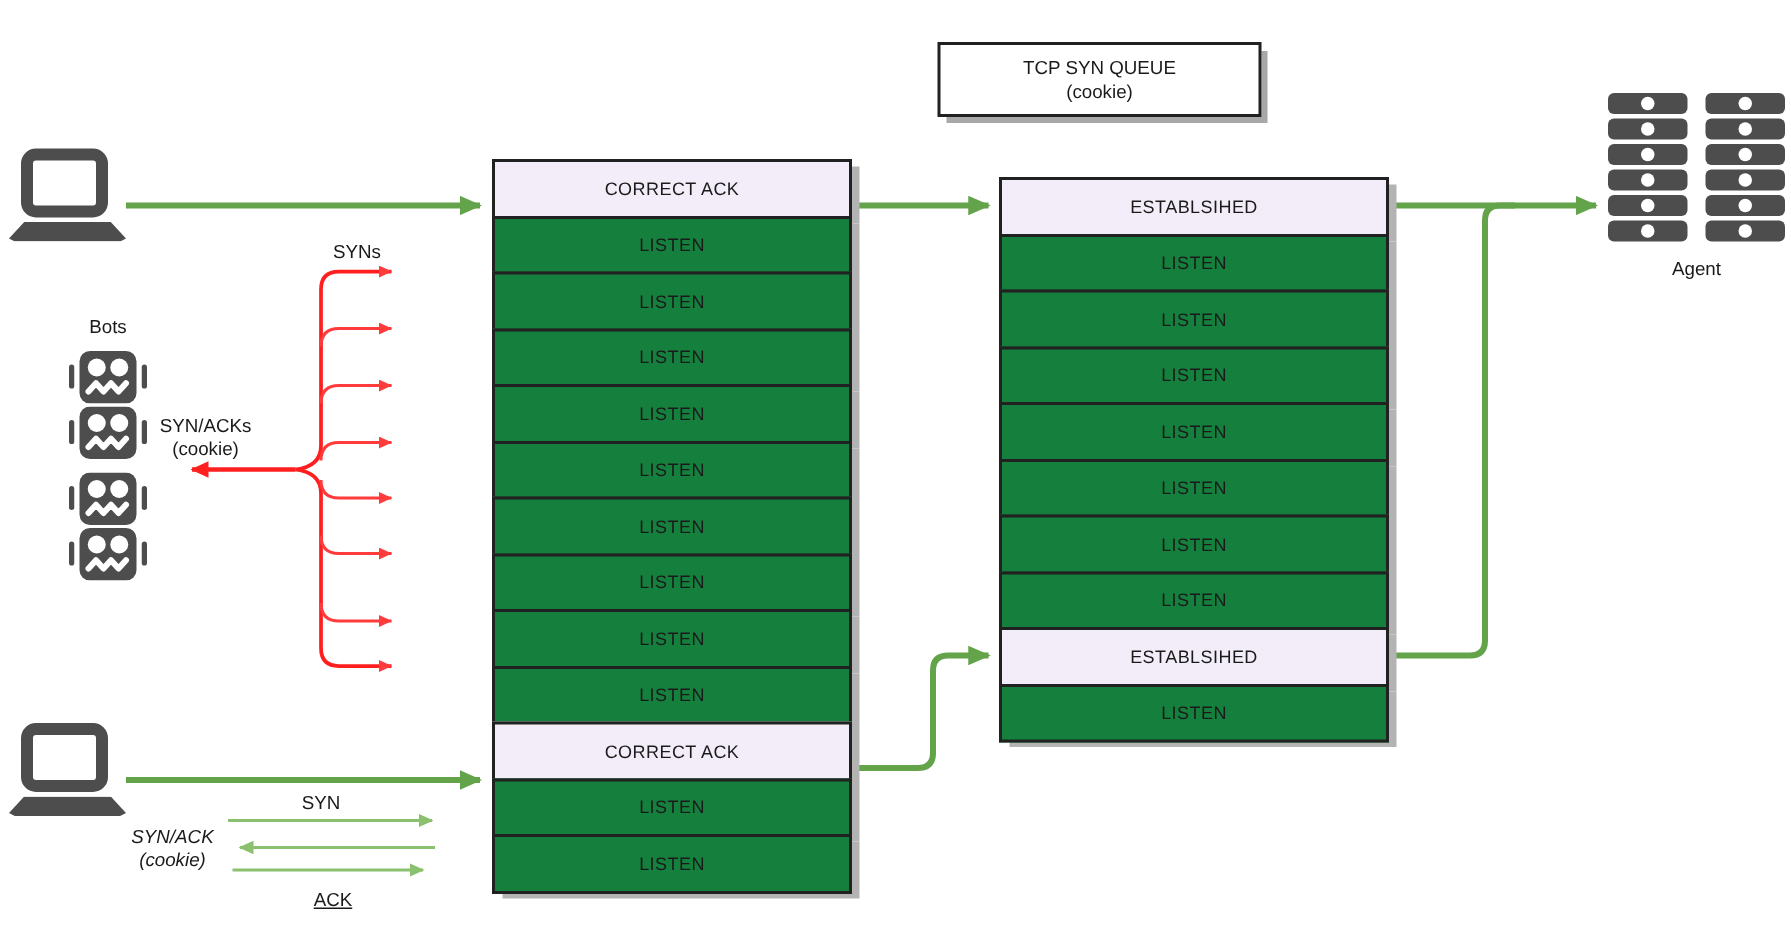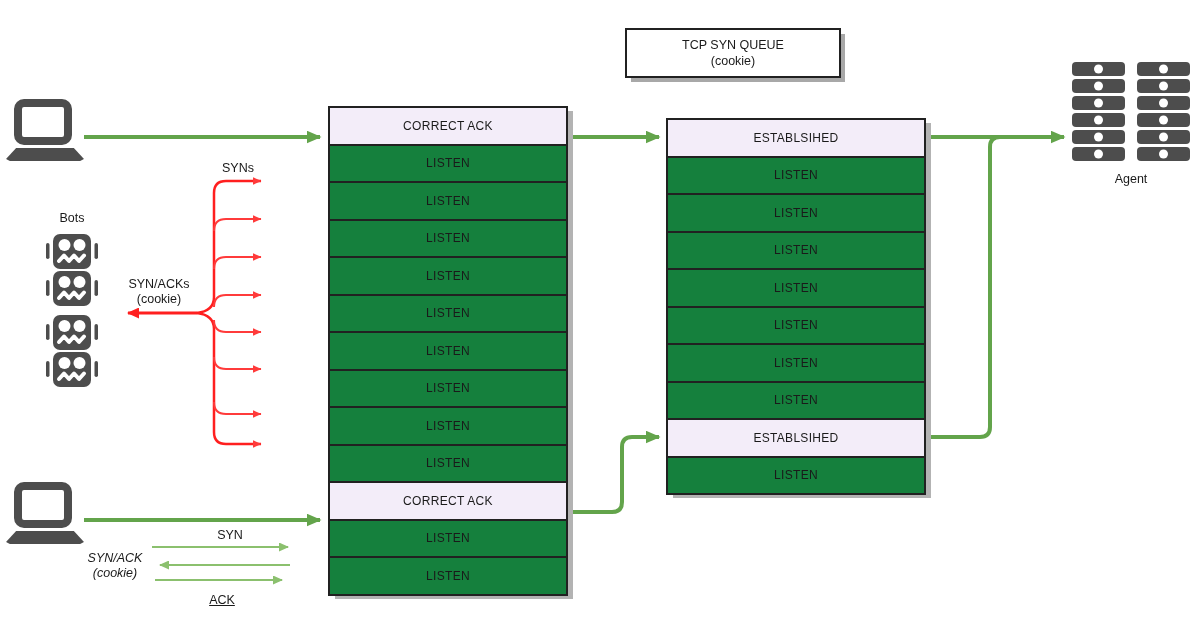--- a/index.html
+++ b/index.html
@@ -128,21 +128,21 @@
       <rect x="0" y="9" width="3.5" height="16" rx="1.75" fill="var(--icon-gray)"></rect>
         <rect x="48.5" y="9" width="3.5" height="16" rx="1.75" fill="var(--icon-gray)"></rect>
       <rect x="7" y="0" width="38" height="35" rx="7" fill="var(--icon-gray)"></rect>
       <circle cx="18.5" cy="11" r="6" fill="#fff"></circle>
         <circle cx="33.5" cy="11" r="6" fill="#fff"></circle>
       <polyline points="13,27 18,21.5 23,27 28,21.5 33,27 38,21.5" stroke="#fff" stroke-width="4" fill="none" stroke-linecap="round" stroke-linejoin="round"></polyline>
     </svg>
   </div>
 
   <div class="abs lbl" style="left:206px; top:161px; width:64px;">SYNs</div>
-  <div class="abs" style="left:116px; top:277px; width:86px;">
+  <div class="abs" style="left:94px; top:277px; width:86px;">
     <div class="lbl">SYN/ACKs</div>
     <div class="lbl">(cookie)</div>
   </div>
 
   <div class="abs hdr" style="left:625px; top:28px; width:216px;justify-content:center;">
     <div>TCP SYN QUEUE</div>
     <div>(cookie)</div>
   </div>
 
   <div class="abs stack" style="left:328px; top:106px; width:240px;">
@@ -198,20 +198,20 @@
       <circle cx="26.5" cy="58" r="4.5"></circle>
         <circle cx="91.5" cy="58" r="4.5"></circle>
       <circle cx="26.5" cy="75" r="4.5"></circle>
         <circle cx="91.5" cy="75" r="4.5"></circle>
       <circle cx="26.5" cy="92" r="4.5"></circle>
         <circle cx="91.5" cy="92" r="4.5"></circle>
     </g>
   </svg>
   <div class="abs lbl" style="left:1072px; top:172px; width:118px;">Agent</div>
 
-  <div class="abs lbl" style="left:198px; top:528px; width:64px;">SYN</div>
+  <div class="abs lbl" style="left:182px; top:528px; width:64px;">SYN</div>
   <div class="abs" style="left:74px; top:551px; width:82px;font-style:italic;">
     <div class="lbl">SYN/ACK</div>
     <div class="lbl">(cookie)</div>
   </div>
   <div class="abs lbl" style="left:190px; top:593px; width:64px;text-decoration:underline;">ACK</div>
 
 </div>
 
 </body></html>

